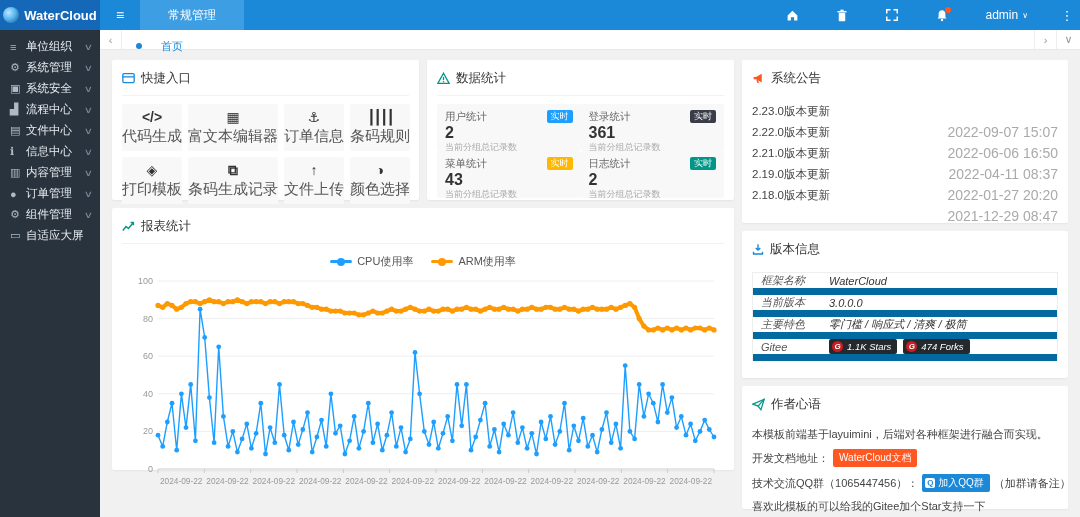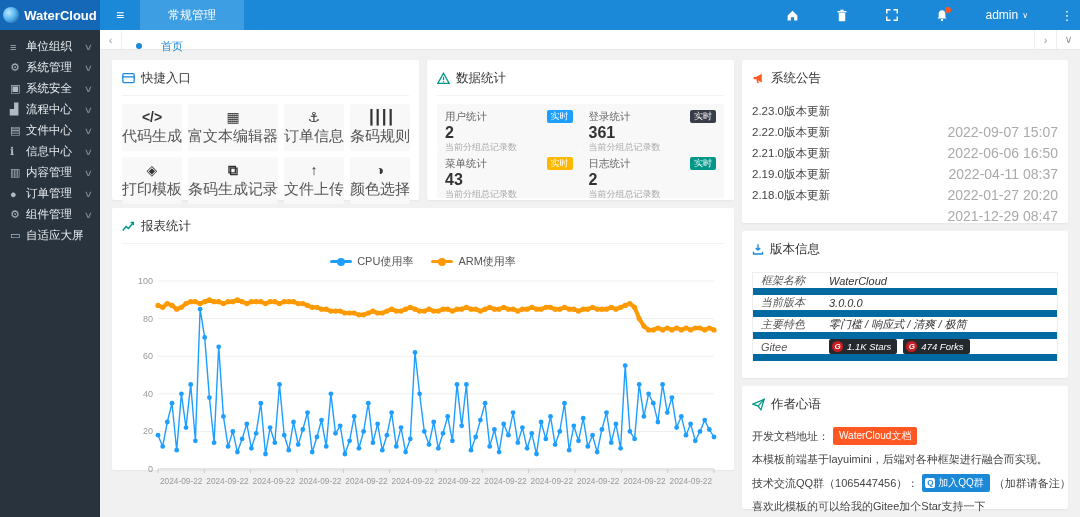--- a/index.html
+++ b/index.html
@@ -663,25 +663,25 @@
       </div>
 
       <div class="card au-card">
         <div class="card-h" style="border-bottom:none; padding-bottom:6px;">
           <svg width="13" height="13" viewBox="0 0 16 16">
               <path d="M1 7.5 L15 1.5 L11 14.5 L7.5 10 Z" fill="none" stroke="#009688" stroke-width="1.5"></path>
               <path d="M7.5 10 L15 1.5" stroke="#009688" stroke-width="1.5"></path>
             </svg>
           <span>作者心语</span>
         </div>
+        <div class="au-line">本模板前端基于layuimini，后端对各种框架进行融合而实现。</div>
         <div class="au-line">
           <span>开发文档地址：</span>
           <span class="btn-doc">WaterCloud文档</span>
         </div>
-        <div class="au-line">本模板前端基于layuimini，后端对各种框架进行融合而实现。</div>
         <div class="au-line">
           <span>技术交流QQ群（1065447456）：</span>
           <span class="btn-qq">
             <span class="qq-ico">Q</span>
             <span>加入QQ群</span>
           </span>
           <span>（加群请备注）</span>
         </div>
         <div class="au-line">喜欢此模板的可以给我的Gitee加个Star支持一下</div>
       </div>

